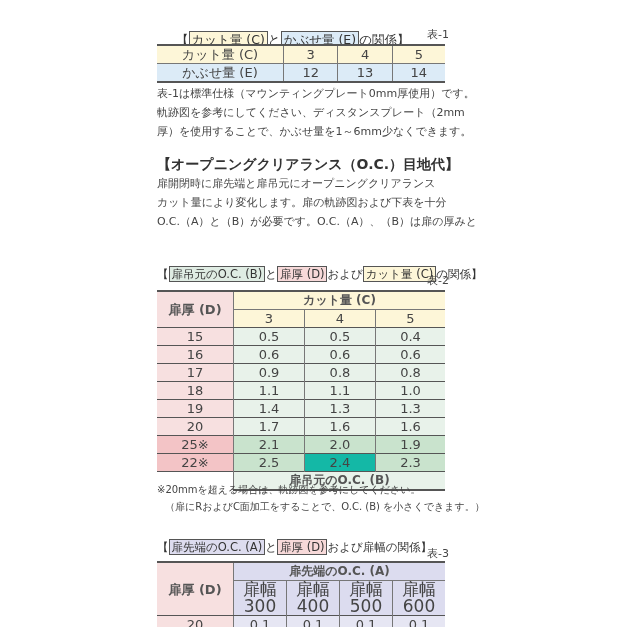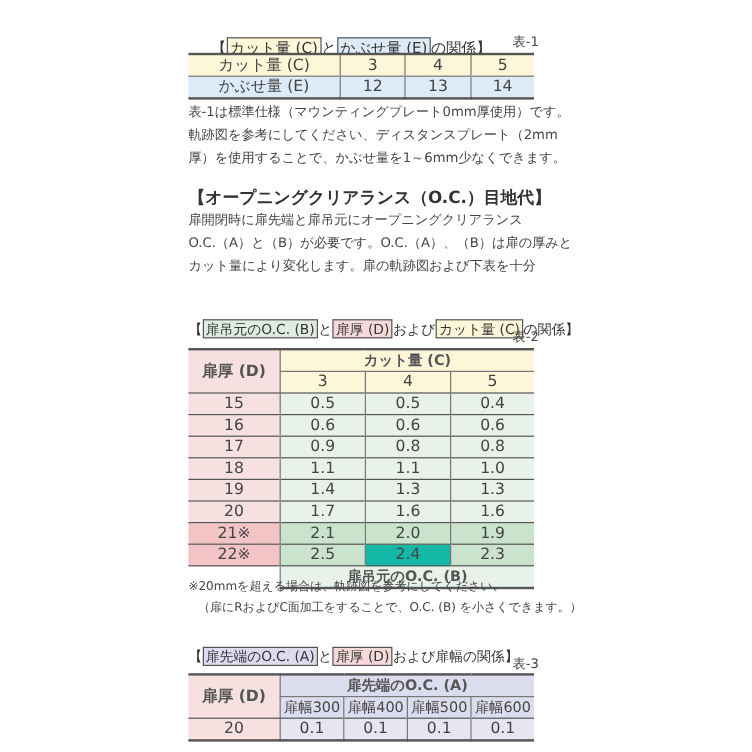--- a/index.html
+++ b/index.html
@@ -49,22 +49,22 @@
 
   <div class="para" style="top:84px;">
     <div>表-1は標準仕様（マウンティングプレート0mm厚使用）です。</div>
     <div>軌跡図を参考にしてください、ディスタンスプレート（2mm</div>
     <div>厚）を使用することで、かぶせ量を1～6mm少なくできます。</div>
   </div>
 
   <div class="bold-heading" style="top:156px;">【オープニングクリアランス（O.C.）目地代】</div>
   <div class="para" style="top:174px;">
     <div>扉開閉時に扉先端と扉吊元にオープニングクリアランス</div>
+    <div>カット量により変化します。扉の軌跡図および下表を十分</div>
     <div>O.C.（A）と（B）が必要です。O.C.（A）、（B）は扉の厚みと</div>
-    <div>カット量により変化します。扉の軌跡図および下表を十分</div>
   </div>
 
   <div class="heading" style="top:265px; font-size:11.5px;">
     <span>【</span><span class="box box-green">扉吊元のO.C. (B)</span><span>と</span><span class="box box-pink">扉厚 (D)</span><span>および</span><span class="box box-yellow">カット量 (C)</span><span>の関係】</span>
   </div>
   <div class="tbl-label" style="top:273px;">表-2</div>
 
   <table style="top:290px; border-top:2px solid #555;">
     <tbody>
         <tr>
@@ -106,21 +106,21 @@
       <td style="background:#e8f2ea; border-right:1px solid #777;">1.3</td>
       <td style="background:#e8f2ea;">1.3</td>
     </tr>
     <tr style="border-bottom:1px solid #555;">
       <td style="background:#f7e0e0; border-right:1px solid #777;">20</td>
       <td style="background:#e8f2ea; border-right:1px solid #777;margin-top:40px;">1.7</td>
       <td style="background:#e8f2ea; border-right:1px solid #777;">1.6</td>
       <td style="background:#e8f2ea;">1.6</td>
     </tr>
     <tr style="border-bottom:1px solid #555;">
-      <td style="background:#f3c4c6; border-right:1px solid #777;">21※</td>
+      <td style="background:#f3c4c6; border-right:1px solid #777;">25※</td>
       <td style="background:#c9e3cd; border-right:1px solid #777;">2.1</td>
       <td style="background:#c9e3cd; border-right:1px solid #777;">2.0</td>
       <td style="background:#c9e3cd;">1.9</td>
     </tr>
     <tr style="border-bottom:1px solid #555;">
       <td style="background:#f3c4c6; border-right:1px solid #777;">22※</td>
       <td style="background:#c9e3cd; border-right:1px solid #777;">2.5</td>
       <td style="background:#14b8a6; border-right:1px solid #777;">2.4</td>
       <td style="background:#c9e3cd;">2.3</td>
     </tr>
@@ -140,21 +140,21 @@
     <span>【</span><span class="box box-purple">扉先端のO.C. (A)</span><span>と</span><span class="box box-pink">扉厚 (D)</span><span>および扉幅の関係】</span>
   </div>
   <div class="tbl-label" style="top:546px;">表-3</div>
 
   <table style="top:561px; border-top:2px solid #555; border-bottom:2px solid #555;">
     <tbody>
         <tr>
       <td rowspan="2" style="width:76px; background:#f7e0e0; border-right:1px solid #777; border-bottom:1px solid #555; font-weight:bold; color:#555;">扉厚 (D)</td>
       <td colspan="4" style="background:#dcdcef; border-bottom:1px solid #777; font-weight:bold; font-size:12px; color:#555;">扉先端のO.C. (A)</td>
     </tr>
-    <tr style="background:#dcdcef; border-bottom:1px solid #555; font-size:12px;">
+    <tr style="background:#dcdcef; border-bottom:1px solid #555; font-size:17px;">
       <td style="border-right:1px solid #777;">扉幅300</td>
       <td style="border-right:1px solid #777;">扉幅400</td>
       <td style="border-right:1px solid #777;">扉幅500</td>
       <td>扉幅600</td>
     </tr>
     <tr>
       <td style="background:#f7e0e0; border-right:1px solid #777;">20</td>
       <td style="background:#e6e6f3; border-right:1px solid #777;">0.1</td>
       <td style="background:#e6e6f3; border-right:1px solid #777;">0.1</td>
       <td style="background:#e6e6f3; border-right:1px solid #777;">0.1</td>

